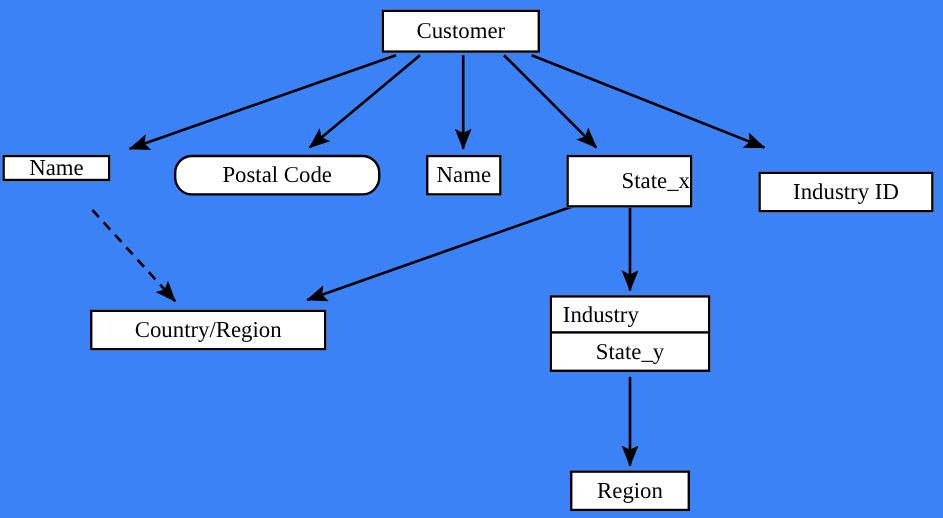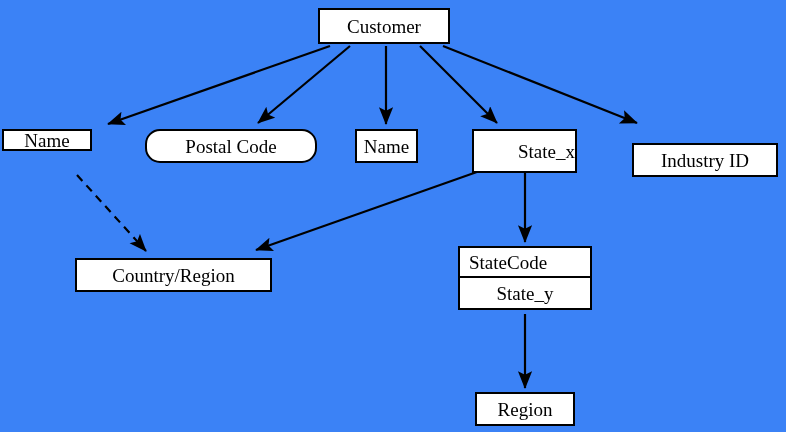--- a/index.html
+++ b/index.html
@@ -104,17 +104,17 @@
       </div>
       <div class="node" style="left: 75px; top: 258px; width: 197px; height: 34px;">
         <span>Country/Region</span>
       </div>
       <div class="node" style="left: 475px; top: 392px; width: 100px; height: 34px;">
         <span>Region</span>
       </div>
     </div>
 
   <div class="node split" id="statecode-node" style="left: 458px; top: 246px; width: 134px; height: 64px;">
-    <div class="cell cell-top">StateCode</div>
+    <div class="cell cell-top">Industry</div>
     <div class="cell cell-bottom">State_y</div>
   </div>
 
 </div>
 
 </body></html>

